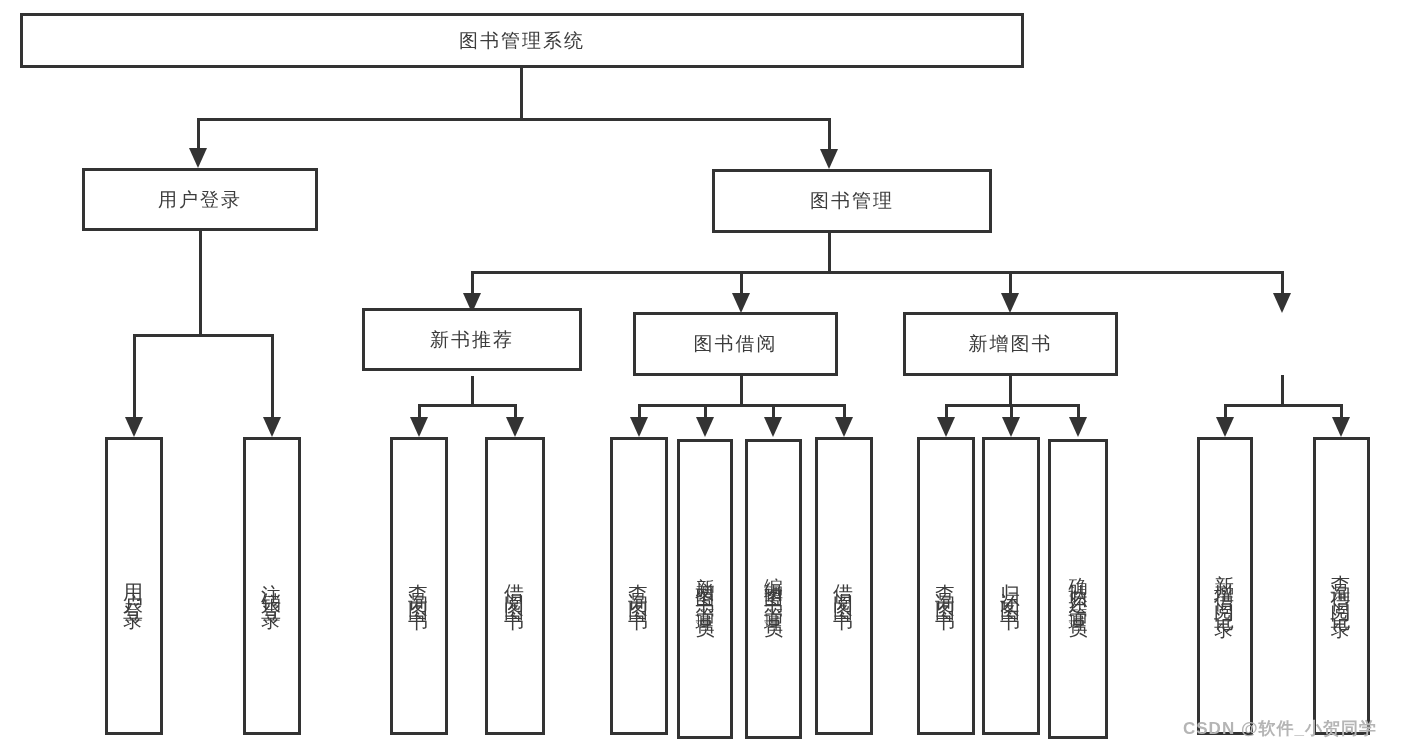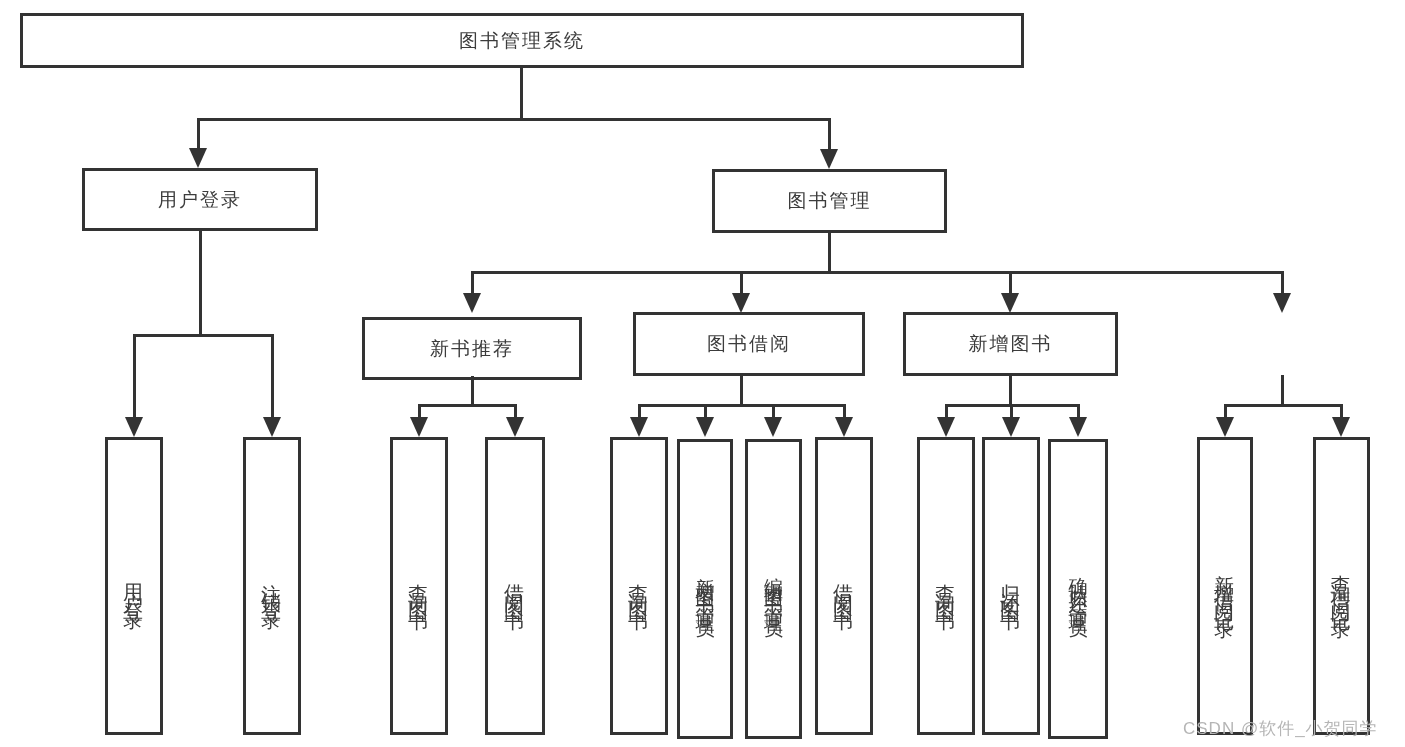--- a/index.html
+++ b/index.html
@@ -20,60 +20,60 @@
   .vbox.small{font-size:19px;letter-spacing:6px;}
   .vl{position:absolute;width:3px;background:#333333;}
   .hl{position:absolute;height:3px;background:#333333;}
   .tri{
     position:absolute;width:0;height:0;
     border-left:9px solid transparent;border-right:9px solid transparent;
     border-top:20px solid #333333;
   }
   .watermark{
     position:absolute;left:1183px;top:717px;color:#b5b5b5;font-size:17px;
-    letter-spacing:1px;z-index:5;white-space:nowrap;
+    letter-spacing:1px;z-index:5;white-space:nowrap;font-weight:bold;
   }
 </style>
 </head>
 <body>
 
 <div id="stage">
 
   <div class="box" style="left:20px;top:13px;width:1004px;height:55px;">图书管理系统</div>
 
   <div class="vl" style="left:520px;top:68px;height:53px;"></div>
   <div class="hl" style="left:197px;top:118px;width:634px;"></div>
   <div class="vl" style="left:197px;top:118px;height:31px;"></div>
   <div class="tri" style="left:189px;top:148px;"></div>
   <div class="vl" style="left:828px;top:118px;height:31px;"></div>
   <div class="tri" style="left:820px;top:149px;"></div>
 
   <div class="box" style="left:82px;top:168px;width:236px;height:63px;">用户登录</div>
-  <div class="box" style="left:712px;top:169px;width:235px;height:64px;">图书管理</div>
+  <div class="box" style="left:712px;top:169px;width:280px;height:64px;">图书管理</div>
 
   <div class="vl" style="left:199px;top:231px;height:106px;"></div>
   <div class="hl" style="left:133px;top:334px;width:141px;"></div>
   <div class="vl" style="left:133px;top:334px;height:83px;"></div>
   <div class="tri" style="left:125px;top:417px;"></div>
   <div class="vl" style="left:271px;top:334px;height:83px;"></div>
   <div class="tri" style="left:263px;top:417px;"></div>
 
   <div class="vl" style="left:828px;top:233px;height:40px;"></div>
   <div class="hl" style="left:471px;top:271px;width:813px;"></div>
   <div class="vl" style="left:471px;top:271px;height:22px;"></div>
   <div class="tri" style="left:463px;top:293px;"></div>
   <div class="vl" style="left:740px;top:271px;height:22px;"></div>
   <div class="tri" style="left:732px;top:293px;"></div>
   <div class="vl" style="left:1009px;top:271px;height:22px;"></div>
   <div class="tri" style="left:1001px;top:293px;"></div>
   <div class="vl" style="left:1281px;top:271px;height:22px;"></div>
   <div class="tri" style="left:1273px;top:293px;"></div>
 
-  <div class="box" style="left:362px;top:317px;width:220px;height:63px;">新书推荐</div>
-  <div class="box" style="left:633px;top:312px;width:232px;height:64px;">图书借阅</div>
+  <div class="box" style="left:362px;top:308px;width:220px;height:63px;">新书推荐</div>
+  <div class="box" style="left:633px;top:312px;width:205px;height:64px;">图书借阅</div>
   <div class="box" style="left:903px;top:312px;width:215px;height:64px;">新增图书</div>
 
   <div class="vl" style="left:471px;top:376px;height:30px;"></div>
   <div class="hl" style="left:418px;top:404px;width:99px;"></div>
   <div class="vl" style="left:418px;top:404px;height:13px;"></div>
   <div class="tri" style="left:410px;top:417px;"></div>
   <div class="vl" style="left:514px;top:404px;height:13px;"></div>
   <div class="tri" style="left:506px;top:417px;"></div>
 
   <div class="vl" style="left:740px;top:376px;height:30px;"></div>

